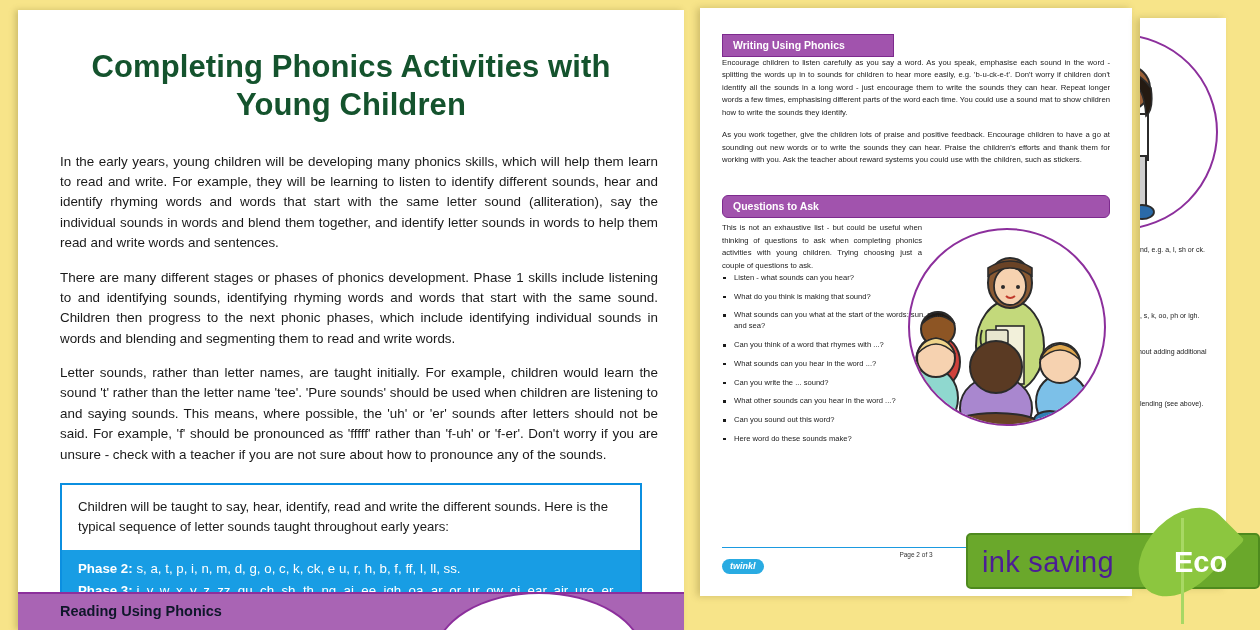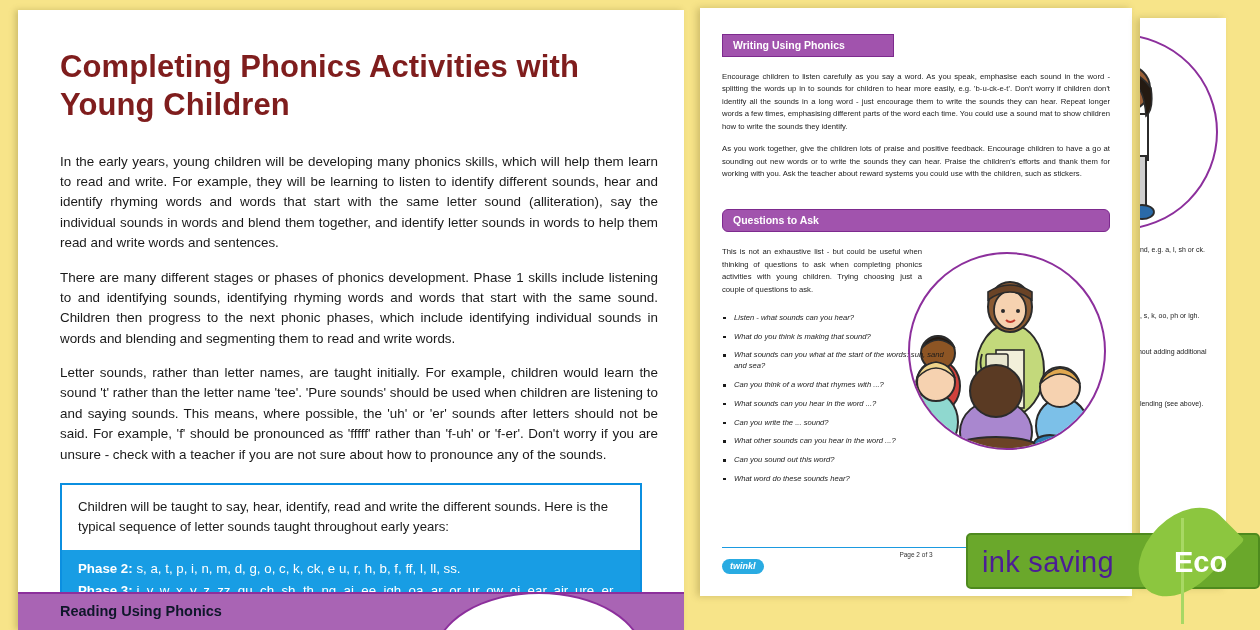--- a/index.html
+++ b/index.html
@@ -30,25 +30,25 @@
     box-shadow: -3px 0 7px rgba(120,105,40,.32);
   }
   .page-right {
     left: 1140px; top: 18px;
     width: 86px; height: 570px;
     box-shadow: -4px 0 7px rgba(120,105,40,.30);
   }
 
   
   .doc-title {
-    color: #7f1d1d;
+    color: #14532d;
     font-weight: bold;
     font-size: 31px;
     line-height: 1.22;
-    text-align: left;
+    text-align: center;
     padding: 38px 42px 0 42px;
     letter-spacing: .1px;
   }
   .body-wrap { padding: 28px 26px 0 42px; }
   .para {
     font-size: 13.4px;
     line-height: 1.52;
     color: #1a1a1a;
     text-align: justify;
     margin-bottom: 14px;
@@ -103,39 +103,38 @@
   
   .m-inner { padding: 26px 22px 0 22px; position: relative; height: 100%; }
   .banner {
     background: #a153ad;
     border: 1.5px solid #7d2a8e;
     color: #ffffff;
     font-weight: bold;
     font-size: 10.5px;
     padding: 4px 10px 5px 10px;
     width: 172px;
-    margin-bottom: 14px;
   }
   .banner.wide { width: 100%; border-radius: 6px; }
   .m-para {
     font-size: 7.7px;
     line-height: 1.62;
     color: #1b1b1b;
     text-align: justify;
     margin-bottom: 10px;
   }
   .q-body { position: relative; margin-top: 4px; }
   .q-intro {
     width: 200px;
     font-size: 7.7px;
     line-height: 1.66;
     color: #1b1b1b;
     text-align: justify;
   }
-  .q-list { margin-top: 16px; list-style: none; width: 230px; font-style: italic; }
+  .q-list { list-style: none; width: 230px; }
   .q-list li {
     position: relative;
     font-size: 7.6px;
     line-height: 1.42;
     color: #1b1b1b;
     padding-left: 12px;
     margin-bottom: 8px;
   }
   .q-list li::before {
     content: "";
@@ -319,21 +318,21 @@
 
       <ul class="q-list">
         <li>Listen - what sounds can you hear?</li>
         <li>What do you think is making that sound?</li>
         <li>What sounds can you what at the start of the words: sun, sand and sea?</li>
         <li>Can you think of a word that rhymes with ...?</li>
         <li>What sounds can you hear in the word ...?</li>
         <li>Can you write the ... sound?</li>
         <li>What other sounds can you hear in the word ...?</li>
         <li>Can you sound out this word?</li>
-        <li>What word do these sounds hear?</li>
+        <li>Here word do these sounds make?</li>
       </ul>
     </div>
 
     <div class="m-footer">
       <div class="foot-rule"></div>
       <span class="twinkl">twinkl</span>
       <div class="page-num">Page 2 of 3</div>
     </div>
 
   </div>

